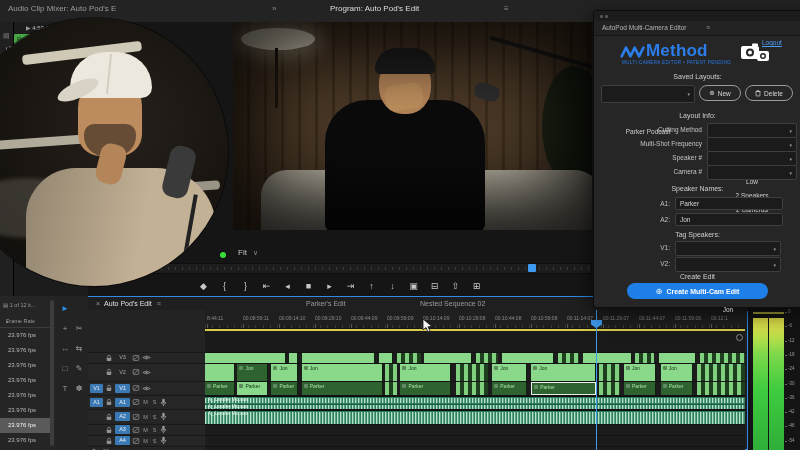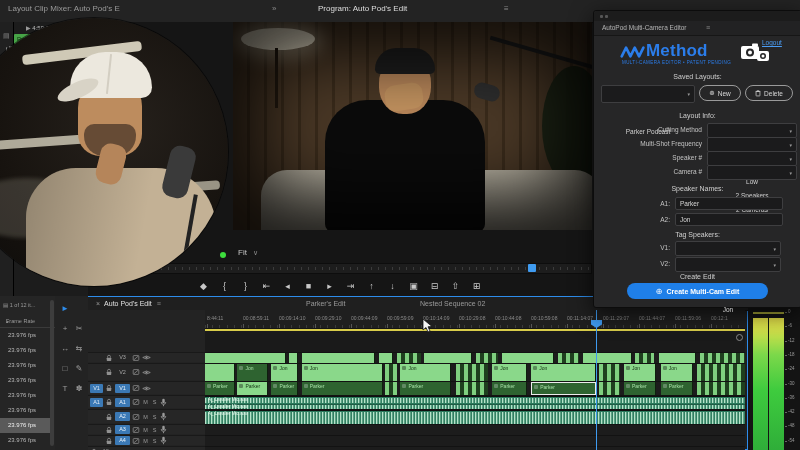--- a/index.html
+++ b/index.html
@@ -178,23 +178,23 @@
   .mtick{position:absolute;left:37px;width:2px;height:1px;background:#666;}
 
   #cursor{left:422px;top:318px;z-index:40;}
 </style>
 </head>
 <body>
 
 <div id="app">
 
   <div id="tabbar" class="abs">
-    <span class="tab" style="left:8px">Layout Clip Mixer: Auto Pod's E</span>
+    <span class="tab" style="left:8px">Audio Clip Mixer: Auto Pod's E</span>
     <span id="tab-overflow">»</span>
-    <span class="tab active" style="left:318px">Program: Auto Pod's Edit</span>
+    <span class="tab active" style="left:330px">Program: Auto Pod's Edit</span>
     <span class="tab-menu abs" style="left:498px;top:4px">≡</span>
   </div>
 
   <div id="left-rail" class="abs">
       <span class="rail-ic" style="top: 10px;">▤</span>
       <span class="rail-ic" style="top: 32px;">⊞</span>
       <span class="rail-ic" style="top: 64px;">↺</span>
       <span class="rail-ic" style="top: 84px;">↺</span>
     </div>
 

